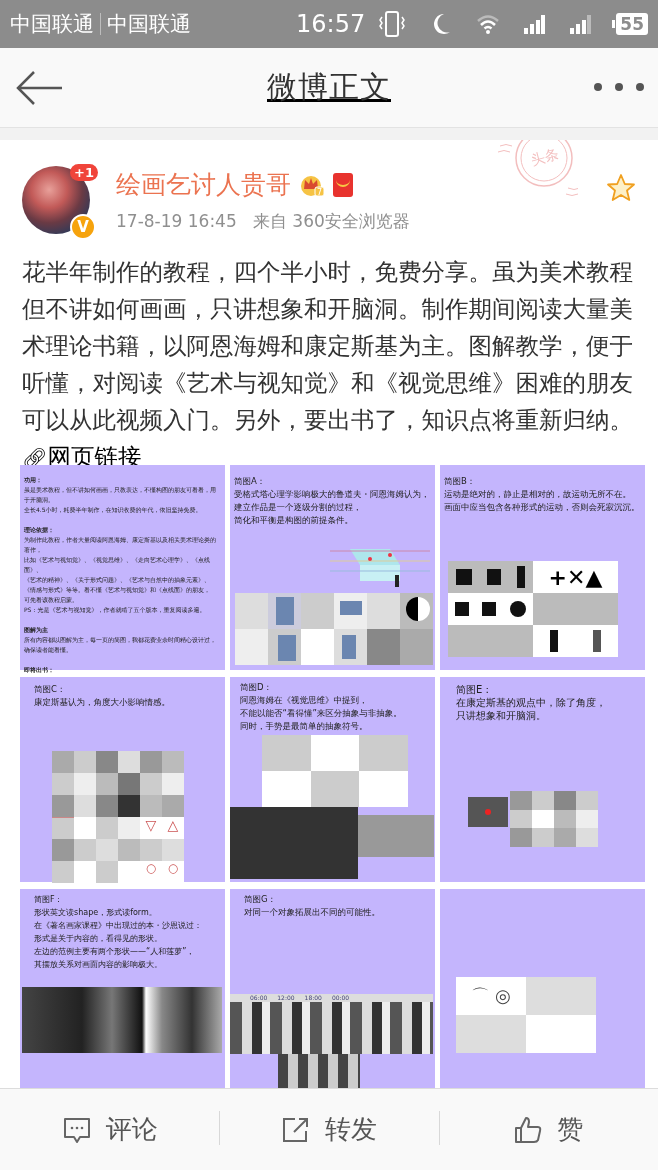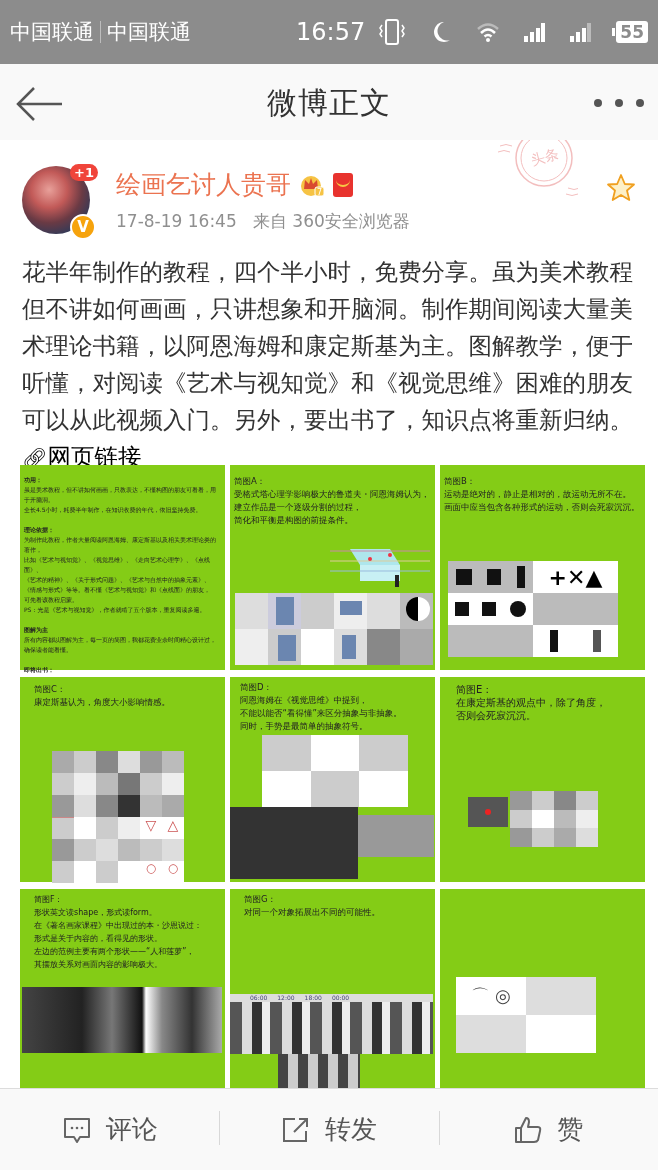--- a/index.html
+++ b/index.html
@@ -1,45 +1,45 @@
 <!DOCTYPE html>
 <html><head>
 <meta charset="utf-8">
 <style>
   * { box-sizing: border-box; margin: 0; padding: 0; }
   html, body { width: 658px; height: 1170px; overflow: hidden; background: #f2f2f2; font-family: "DejaVu Sans", "Liberation Sans", sans-serif; }
-  .statusbar { height: 64px; background: #8c8c8c; color: #fff; display: flex; align-items: center; padding: 0 10px; position: relative; font-size: 21px; }
+  .statusbar { height: 48px; background: #8c8c8c; color: #fff; display: flex; align-items: center; padding: 0 10px; position: relative; font-size: 21px; }
   .statusbar .carrier { display: flex; align-items: center; gap: 6px; }
   .statusbar .sep { width: 1px; height: 22px; background: #bdbdbd; }
   .statusbar .time { position: absolute; left: 296px; font-size: 24px; }
   .statusbar .icons { position: absolute; right: 10px; display: flex; align-items: center; gap: 24px; }
   .battery { background: #fff; color: #8c8c8c; border-radius: 3px; padding: 0 4px; font-size: 17px; font-weight: bold; height: 22px; line-height: 22px; position: relative; }
   .battery::before { content: ""; position: absolute; left: -4px; top: 7px; width: 3px; height: 8px; background: #fff; }
-  .navbar { height: 80px; background: #f9f9f9; border-bottom: 1px solid #e3e3e3; display: flex; align-items: center; justify-content: center; position: relative; }
+  .navbar { height: 80px; background: #f9f9f9; border-bottom: 1px solid #e3e3e3; display: flex; align-items: center; justify-content: center; position: relative; text-decoration: underline; }
   .navbar .back { position: absolute; left: 14px; top: 20px; width: 52px; height: 40px; }
   .navbar .title { font-size: 30px; color: #333; letter-spacing: 1px; }
   .navbar .more { position: absolute; right: 14px; top: 24px; width: 50px; height: 30px; display: flex; align-items: center; justify-content: space-between; }
   .navbar .more span { width: 8px; height: 8px; border-radius: 50%; background: #555; }
   .card { position: absolute; top: 140px; left: 0; width: 658px; height: 948px; background: #fff; overflow: hidden; }
   .avatar { position: absolute; left: 22px; top: 26px; width: 68px; height: 68px; border-radius: 50%; background: radial-gradient(circle at 40% 35%, #e8a09a 0%, #c25a58 30%, #6a3a44 55%, #2d3a5a 80%, #1e2a40 100%); }
   .avatar .badge-plus { position: absolute; right: -8px; top: -2px; background: #f0443a; color: #fff; font-size: 13px; border-radius: 12px; padding: 1px 4px; font-weight: bold; }
   .avatar .badge-v { position: absolute; right: -6px; bottom: -6px; width: 26px; height: 26px; border-radius: 50%; background: #f6a30d; border: 2px solid #fff; color: #fff; font-size: 15px; font-weight: bold; display: flex; align-items: center; justify-content: center; }
   .username-row { position: absolute; left: 116px; top: 28px; display: flex; align-items: center; gap: 8px; }
   .username { font-size: 25px; color: #eb7350; }
   .crown { width: 26px; height: 24px; position: relative; }
   .redpack { width: 20px; height: 24px; background: #e8332e; border-radius: 3px; position: relative; }
   .redpack::after { content: ""; position: absolute; left: 3px; top: 6px; width: 14px; height: 6px; border-bottom: 2px solid #f7c844; border-radius: 0 0 8px 8px; }
   .meta { position: absolute; left: 116px; top: 70px; font-size: 17px; color: #8f8f8f; }
   .stamp { position: absolute; left: 498px; top: -14px; width: 80px; height: 80px; opacity: 0.55; }
   .star { position: absolute; right: 22px; top: 33px; width: 30px; height: 30px; }
   .content { position: absolute; left: 22px; top: 114px; width: 618px; font-size: 23.5px; line-height: 37px; color: #333; }
   .content .link { color: #000000; }
   .content .link .chain { font-size: 20px; }
   .grid { position: absolute; left: 20px; top: 325px; width: 625px; }
-  .cell { position: absolute; background: #84cc16; }
+  .cell { position: absolute; background: #c4b5fd; }
   .cell .cap { font-size: 9px; line-height: 14px; color: #222; }
   .thumb { position: absolute; }
   .tabbar { position: absolute; left: 0; top: 1088px; width: 658px; height: 82px; background: #f9f9f9; border-top: 1px solid #dcdcdc; display: flex; }
   .tab { flex: 1; display: flex; align-items: center; justify-content: center; gap: 14px; font-size: 26px; color: #555; position: relative; }
   .tab + .tab::before { content: ""; position: absolute; left: 0; top: 22px; height: 34px; width: 1px; background: #d8d8d8; }
   .tab svg { width: 30px; height: 30px; }
 </style>
 </head>
 <body>
 
@@ -280,21 +280,21 @@
           <div style="background:#fff"></div>
       </div>
       <div class="thumb" style="left:0;top:130px;width:128px;height:72px;background:#333"></div>
       <div class="thumb" style="left:128px;top:138px;width:76px;height:42px;background:#999"></div>
     </div>
 
     <div class="cell" style="left:420px;top:212px;width:205px;height:205px;">
       <div class="cap" style="padding:6px 16px;font-size:10px;line-height:13px;">
         <div>简图E：</div>
           <div>在康定斯基的观点中，除了角度，</div>
-          <div>否则会死寂沉沉。</div>
+          <div>只讲想象和开脑洞。</div>
       </div>
       <div class="thumb" style="left:28px;top:120px;width:40px;height:30px;background:#555">
           <div style="width:6px;height:6px;border-radius:50%;background:#e22;margin:12px auto"></div>
         </div>
       <div class="thumb" style="left:70px;top:114px;width:88px;height:56px;display:grid;grid-template-columns:repeat(4,1fr);grid-template-rows:repeat(3,1fr)">
         <div style="background:#999"></div>
           <div style="background:#ccc"></div>
           <div style="background:#888"></div>
           <div style="background:#ccc"></div>
         <div style="background:#ccc"></div>

